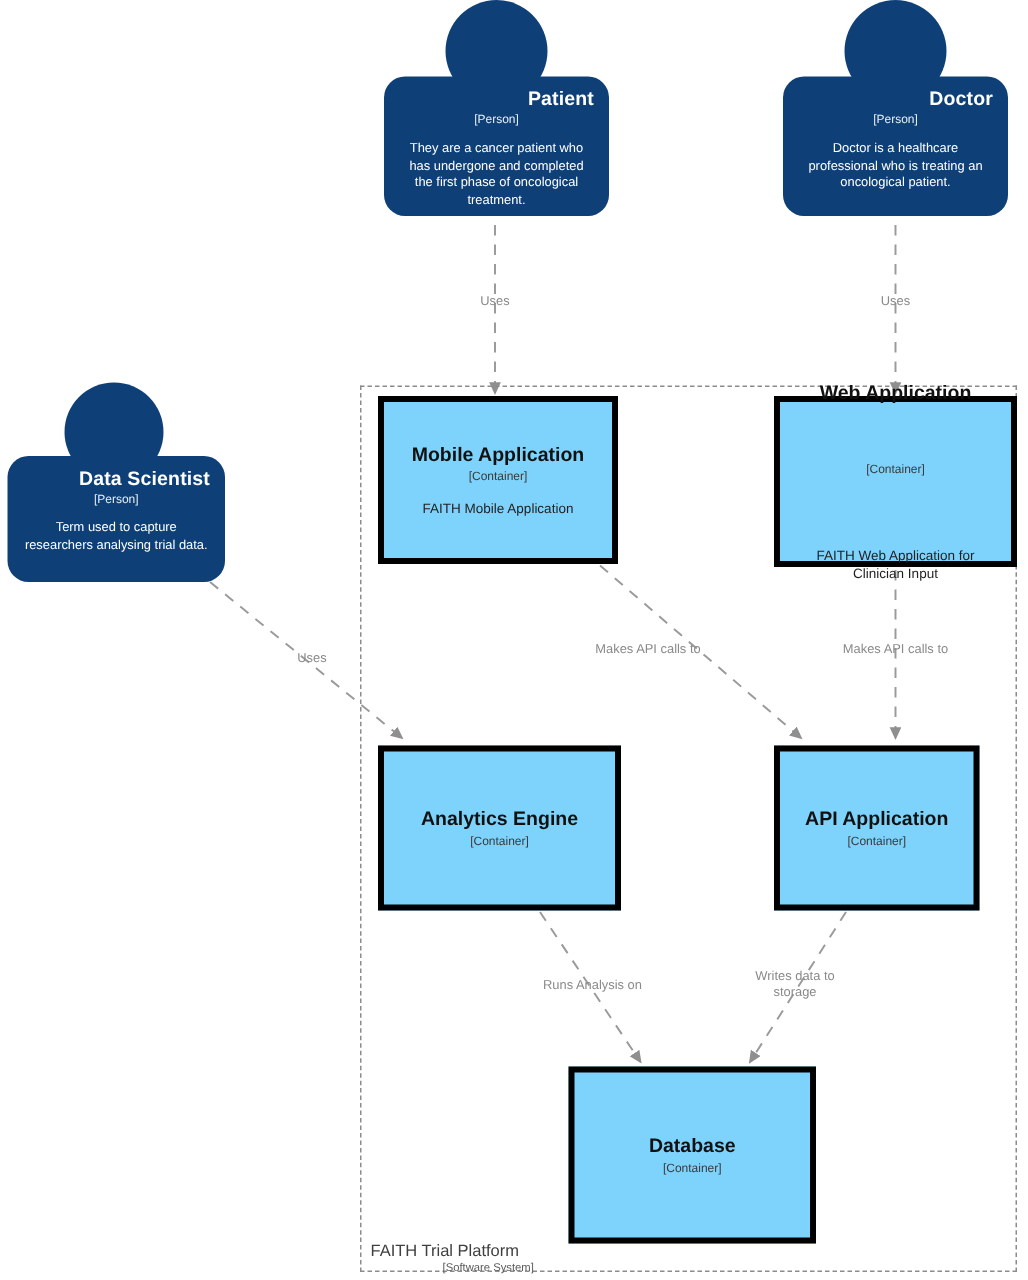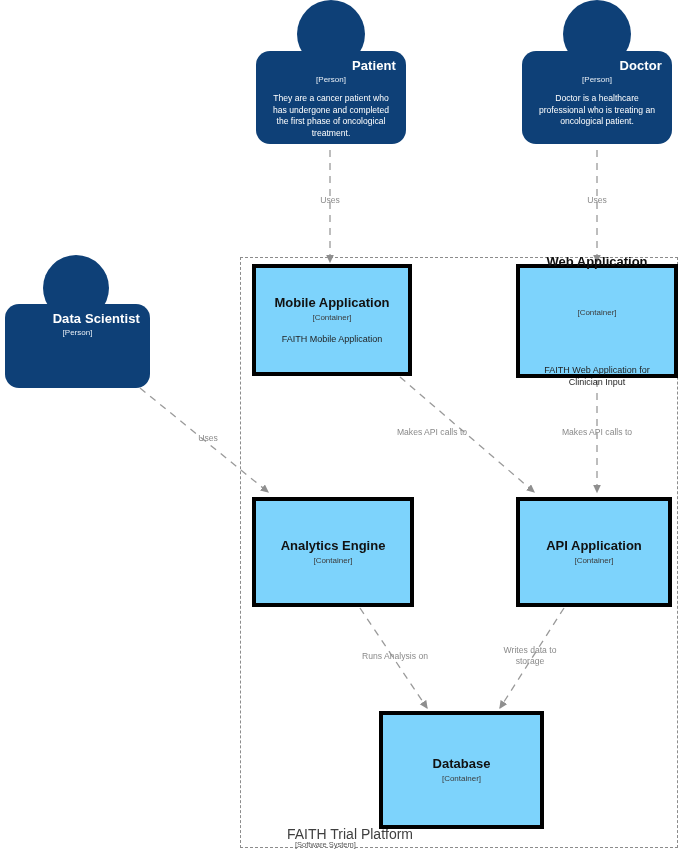--- a/index.html
+++ b/index.html
@@ -108,24 +108,23 @@
     border: 1px dashed #8c8c8c;
     box-sizing: border-box;
     background: transparent;
   }
   .boundary-label {
     position: absolute;
     text-align: left;
     color: #4a4a4a;
   }
   .boundary-label .b-name {
-    font-size: 14px;
+    font-size: 11px;
     line-height: 12px;
     color: #3f3f3f;
-    margin-left: 40px;
   }
   .boundary-label .b-type {
     font-size: 7.5px;
     line-height: 10px;
     color: #5a5a5a;
     padding-left: 48px;
   }
 
   
   .edge-label {
@@ -187,20 +186,21 @@
       <div class="p-type">[Person]</div>
       <div class="p-desc">Doctor is a healthcare professional who is treating an oncological patient.</div>
     </div>
   </div>
 
   <div class="person" style="left:5px; top:255px; width:145px; height:135px;">
     <div class="head" style="left:38px; top:0px; width:66px; height:66px;"></div>
     <div class="body" style="left:0px; top:49px; width:145px; height:84px;">
       <div class="p-name">Data Scientist</div>
       <div class="p-type">[Person]</div>
+      <div class="p-desc">Term used to capture researchers analysing trial data.</div>
     </div>
   </div>
 
   <div class="container-box" style="left:252px; top:264px; width:160px; height:112px;">
     <div class="c-name">Mobile Application</div>
     <div class="c-type">[Container]</div>
     <div class="c-desc">FAITH Mobile Application</div>
   </div>
 
   <div class="container-box" style="left:516px; top:264px; width:162px; height:114px;gap:36px;">
@@ -208,21 +208,21 @@
     <div class="c-type">[Container]</div>
     <div class="c-desc">FAITH Web Application for Clinician Input</div>
   </div>
 
   <div class="container-box" style="left:252px; top:497px; width:162px; height:110px;">
     <div class="c-name">Analytics Engine</div>
     <div class="c-type">[Container]</div>
 
   </div>
 
-  <div class="container-box" style="left:516px; top:497px; width:156px; height:110px;">
+  <div class="container-box" style="left:516px; top:497px; width:137px; height:110px;">
     <div class="c-name">API Application</div>
     <div class="c-type">[Container]</div>
 
   </div>
 
   <div class="container-box" style="left:379px; top:711px; width:165px; height:118px;">
     <div class="c-name">Database</div>
     <div class="c-type">[Container]</div>
 
   </div>

